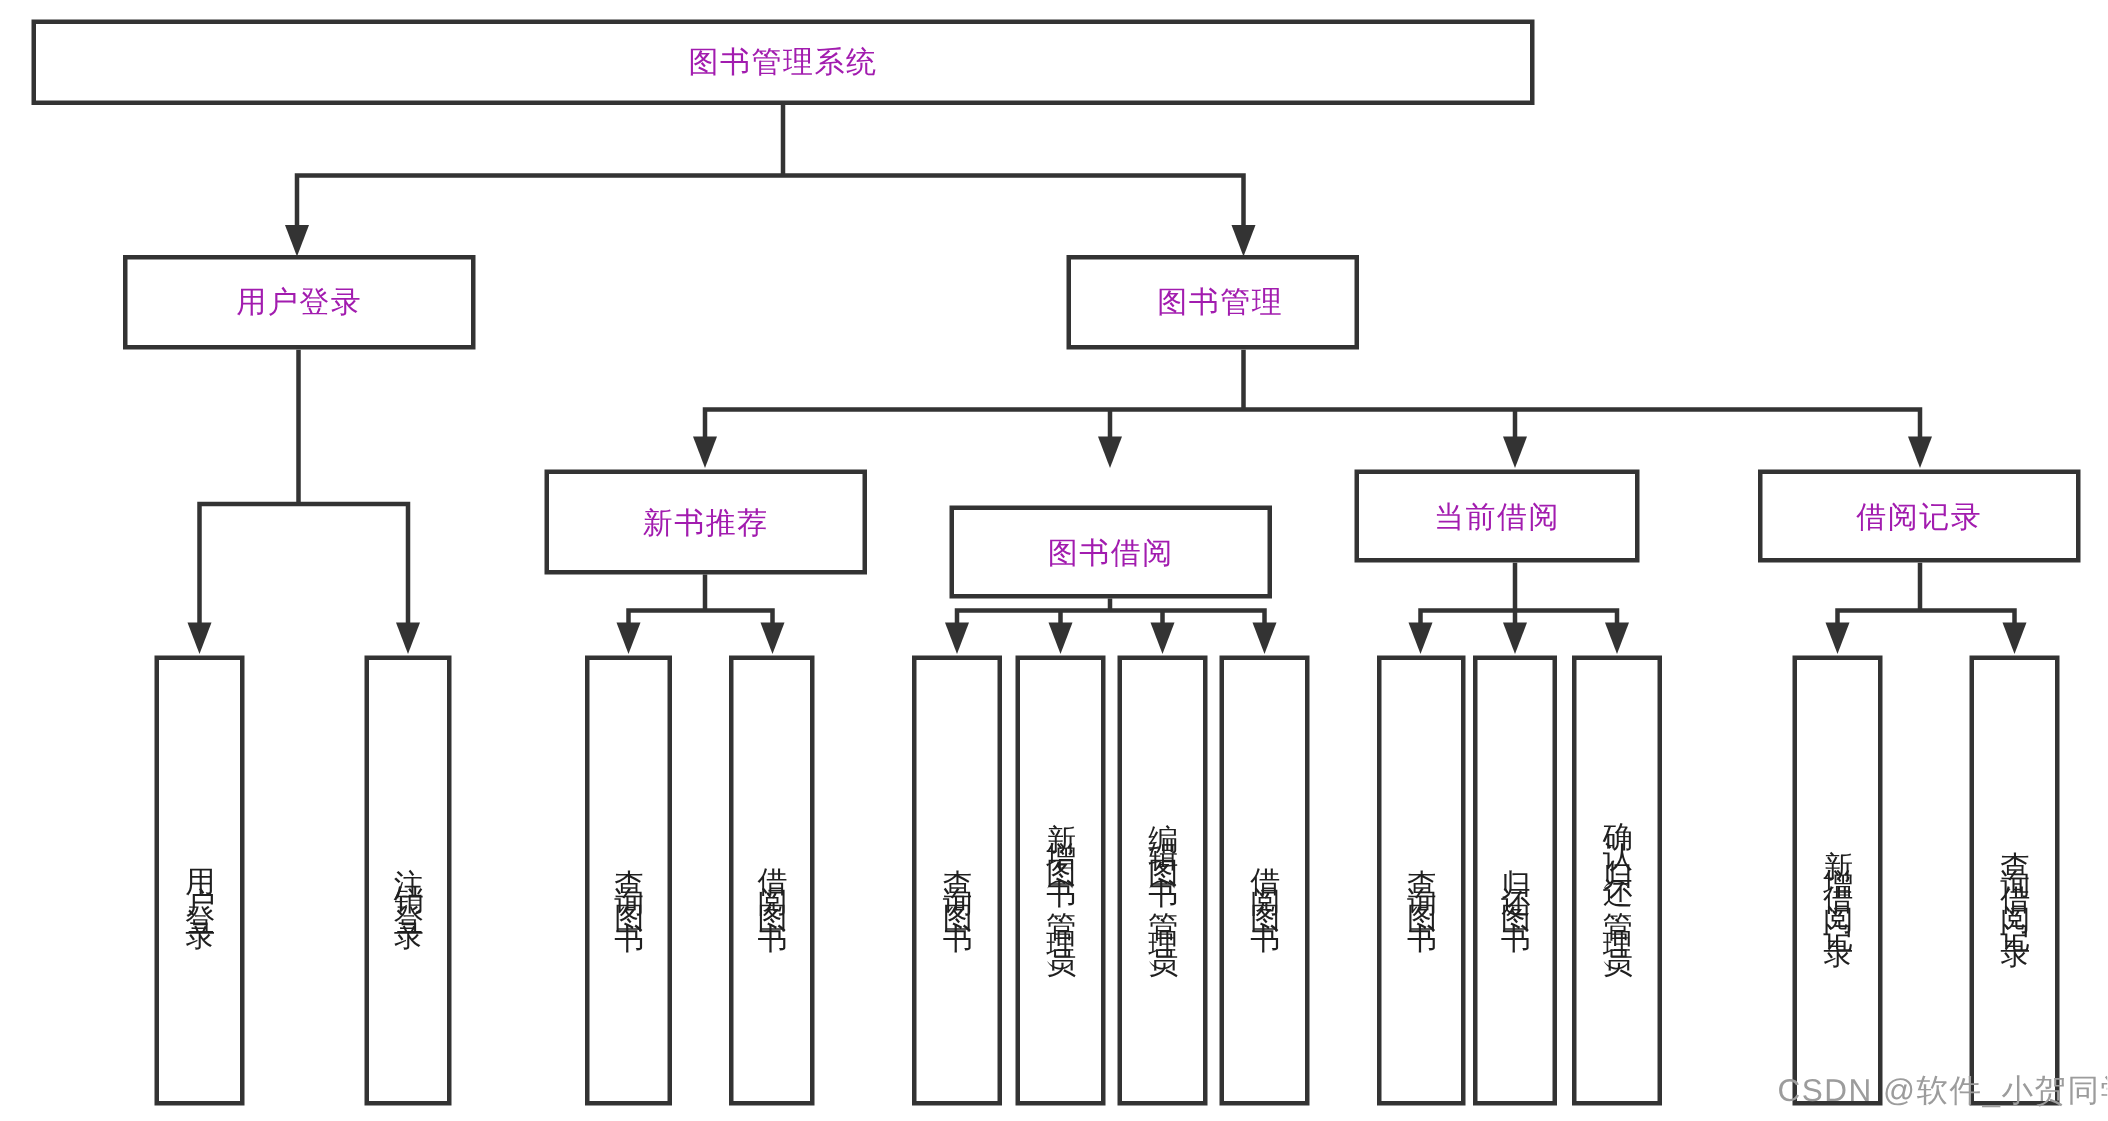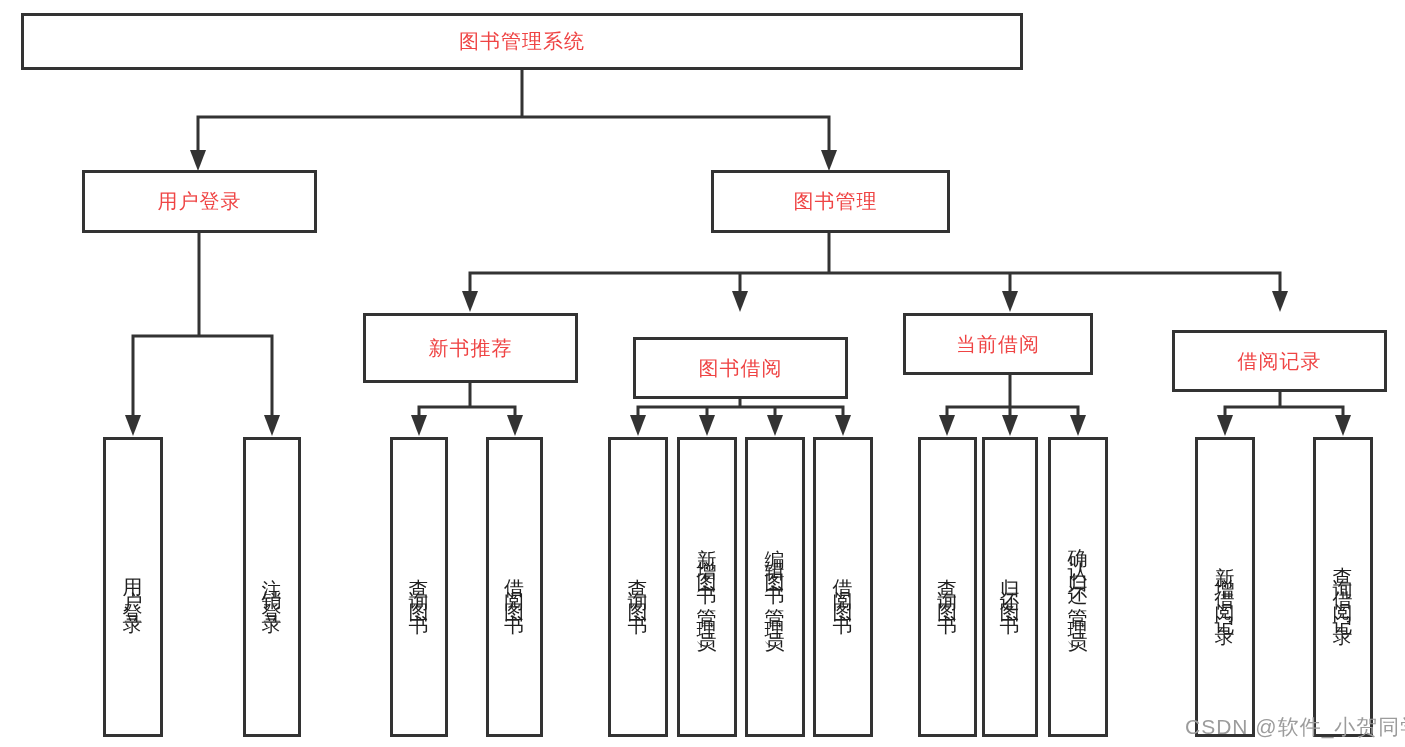--- a/index.html
+++ b/index.html
@@ -22,21 +22,21 @@
     height: 747px;
   }
   .node {
     position: absolute;
     box-sizing: border-box;
     background: #ffffff;
     border: 3px solid #333333;
     display: flex;
     align-items: center;
     justify-content: center;
-    color: #ef4444;
+    color: #a21caf;
     font-size: 20px;
     letter-spacing: 1px;
     white-space: nowrap;
   }
   .leaf {
     position: absolute;
     box-sizing: border-box;
     background: #ffffff;
     border: 3px solid #333333;
     top: 437px;
@@ -123,26 +123,26 @@
       <polygon points="1002,415 1018,415 1010,436"></polygon>
       <polygon points="1070,415 1086,415 1078,436"></polygon>
       <polygon points="1217,415 1233,415 1225,436"></polygon>
       <polygon points="1335,415 1351,415 1343,436"></polygon>
     </g>
   </svg>
 
   <div class="node" style="left:21px; top:13px; width:1002px; height:57px;">图书管理系统</div>
 
   <div class="node" style="left:82px; top:170px; width:235px; height:63px;">用户登录</div>
-  <div class="node" style="left:711px; top:170px; width:239px; height:63px;padding-left:10px;">图书管理</div>
+  <div class="node" style="left:711px; top:170px; width:195px; height:63px;padding-left:10px;">图书管理</div>
 
   <div class="node" style="left:363px; top:313px; width:215px; height:70px;">新书推荐</div>
   <div class="node" style="left:633px; top:313px; width:215px; height:62px;margin-top:24px;">图书借阅</div>
   <div class="node" style="left:903px; top:313px; width:190px; height:62px;">当前借阅</div>
-  <div class="node" style="left:1172px; top:330px; width:215px; height:62px;">借阅记录</div>
+  <div class="node" style="left:1172px; top:313px; width:215px; height:62px;">借阅记录</div>
 
   <div class="leaf" style="left:103px; width:60px;">
     <span class="vtext">用户登录</span>
   </div>
   <div class="leaf" style="left:243px; width:58px;">
     <span class="vtext">注销登录</span>
   </div>
 
   <div class="leaf" style="left:390px; width:58px;">
     <span class="vtext">查询图书</span>

